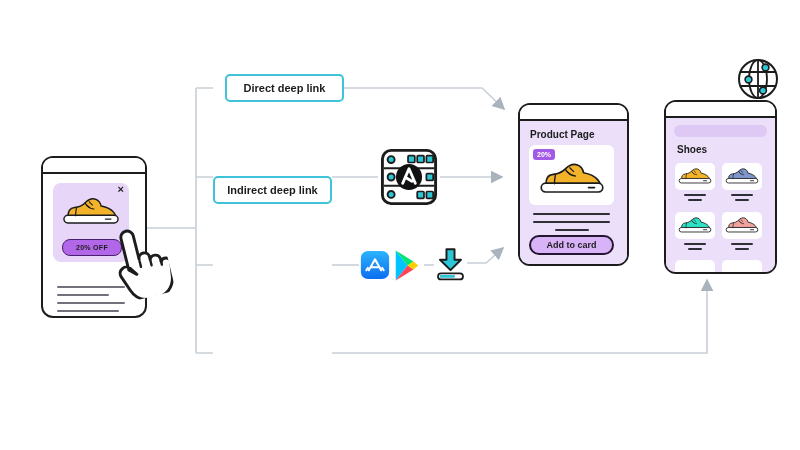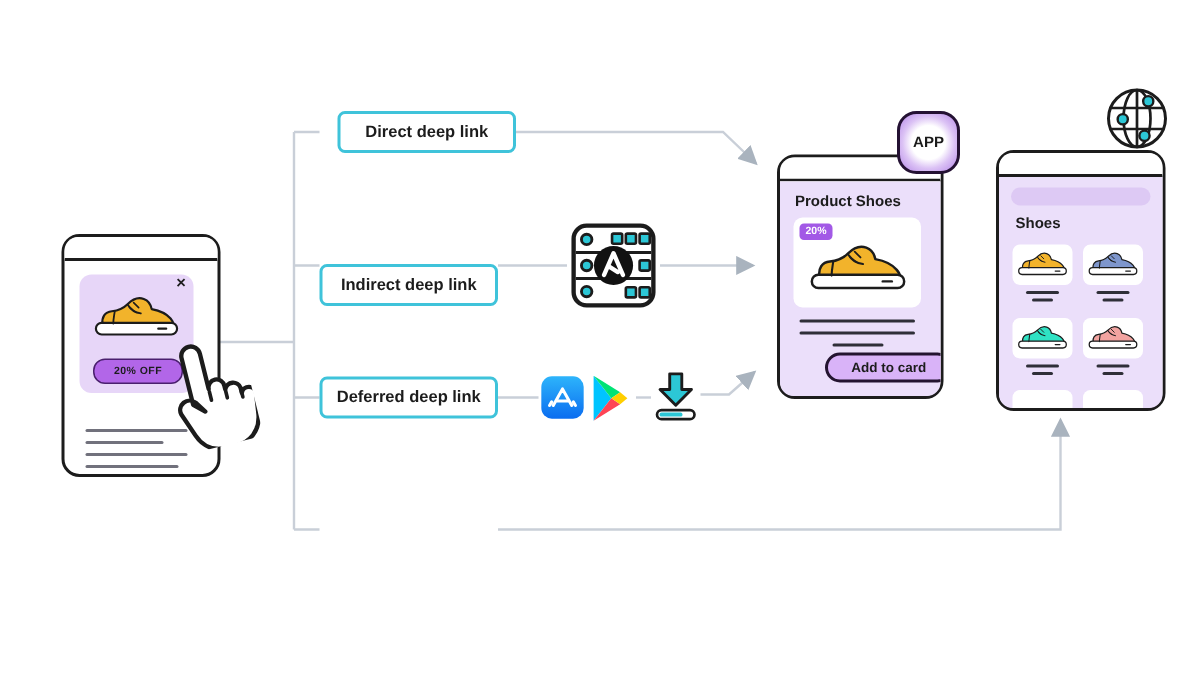--- a/index.html
+++ b/index.html
@@ -26,21 +26,21 @@
   .branch{position:absolute;left:213px;width:119px;height:28px;background:#fff;border:2px solid #3fc3da;
           border-radius:5px;display:flex;align-items:center;justify-content:center;
           font-size:11px;font-weight:bold;z-index:1;box-sizing:border-box;}
   
   .pp-title{position:absolute;left:10px;top:8px;font-size:10px;font-weight:bold;}
   .pp-card{position:absolute;left:9px;top:24px;width:85px;height:60px;background:#fff;border-radius:6px;}
   .pp-badge{position:absolute;left:4px;top:4px;background:#a259e6;color:#fff;font-size:7px;font-weight:bold;
             padding:2px 4px;border-radius:3px;}
   .pp-sneaker{position:absolute;left:10px;top:14px;width:66px;}
   .pp-cta{position:absolute;left:9px;bottom:9px;width:85px;height:20px;background:#d9b3f8;border:2px solid #241430;
-          border-radius:11px;display:flex;align-items:center;justify-content:center;font-size:9px;font-weight:bold;box-sizing:border-box;margin-left:21px;}
+          border-radius:11px;display:flex;align-items:center;justify-content:center;font-size:9px;font-weight:bold;box-sizing:border-box;}
   .app-badge{position:absolute;left:598px;top:74px;width:42px;height:42px;border-radius:13px;z-index:2;
              border:2px solid #241133;box-sizing:border-box;
              background:radial-gradient(circle at 50% 50%,#ffffff 0%,#ffffff 42%,#dcc3f5 64%,#b283e6 100%);
              display:flex;align-items:center;justify-content:center;font-size:10px;font-weight:bold;}
   
   .addr{position:absolute;left:8px;top:7px;right:8px;height:12px;border-radius:6px;background:#ddc9f4;}
   .wp-title{position:absolute;left:11px;top:26px;font-size:10px;font-weight:bold;}
   .wp-card{position:absolute;width:40px;height:27px;background:#fff;border-radius:5px;}
   .wp-sneaker{position:absolute;left:3px;top:3px;width:34px;}
   .icon-wrap{position:absolute;z-index:1;}
@@ -106,21 +106,20 @@
 
   <span class="hand">
     <svg viewBox="0 0 64 74" width="62">
       <path d="M22,42 L22,9 a6.5,6.5 0 0 1 13,0 L35,34 a5.5,5.5 0 0 1 11,0.5 l0,2.5 a5.5,5.5 0 0 1 10.5,1.5 l0,3.5 a5,5 0 0 1 9.5,2.5 l-2,15 c-2,11 -10,17 -20.5,17 l-5.5,0 c-9.5,0 -16.5,-5 -19.5,-13.5 l-6,-16.5 a6.5,6.5 0 0 1 11.5,-5.5 l5,7.5 Z" fill="#ffffff" stroke="#1c1c1c" stroke-width="3" stroke-linejoin="round"></path>
       <path d="M35,36 l0,6 M46,38 l0,5 M56.5,41 l0,4" stroke="#1c1c1c" stroke-width="2.5" stroke-linecap="round"></path>
     </svg>
   </span>
 
   <div class="branch" style="top:74px;margin-left:12px;">Direct deep link</div>
   <div class="branch" style="top:176px;">Indirect deep link</div>
-  <div class="branch" style="top:251px;">Deferred deep link</div>
 
   <span class="icon-wrap" style="left:380px;top:148px;">
     <svg viewBox="0 0 60 60" width="58">
       <rect x="2.5" y="2.5" width="55" height="55" rx="9" fill="#fff" stroke="#1c1c1c" stroke-width="3"></rect>
       <path d="M4,21 H56 M4,39 H56" stroke="#1c1c1c" stroke-width="2"></path>
       <circle cx="11.5" cy="12" r="3.6" fill="#2cc7d6" stroke="#1c1c1c" stroke-width="2"></circle>
       <circle cx="11.5" cy="30" r="3.6" fill="#2cc7d6" stroke="#1c1c1c" stroke-width="2"></circle>
       <circle cx="11.5" cy="48" r="3.6" fill="#2cc7d6" stroke="#1c1c1c" stroke-width="2"></circle>
       <g fill="#2cc7d6" stroke="#1c1c1c" stroke-width="1.8">
         <rect x="29" y="8" width="7" height="7" rx="1"></rect>
@@ -161,36 +160,35 @@
     <svg viewBox="0 0 36 44" width="29">
       <path d="M13,4 h10 v13 h8 L18,30 L5,17 h8 Z" fill="#2cc7d6" stroke="#1c1c1c" stroke-width="2.4" stroke-linejoin="round"></path>
       <rect x="2.5" y="34" width="31" height="7.5" rx="3.7" fill="#ffffff" stroke="#1c1c1c" stroke-width="2.2"></rect>
       <rect x="4.6" y="36.1" width="19" height="3.3" rx="1.6" fill="#2cc7d6"></rect>
     </svg>
   </span>
 
   <div class="phone" style="left:518px;top:103px;width:107px;height:159px;">
     <div class="phone-header"></div>
     <div class="phone-body lav">
-      <div class="pp-title">Product Shoes</div>
+      <div class="pp-title">Product Page</div>
       <div class="pp-card">
         <div class="pp-badge">20%</div>
         <span class="pp-sneaker" style="color: rgb(242, 179, 43);">
           <svg viewBox="0 0 120 64" width="66">
               <use href="#sneaker"></use>
             </svg>
         </span>
       </div>
       <div class="dark-line" style="left:13px;top:92px;width:77px;"></div>
       <div class="dark-line" style="left:13px;top:100px;width:77px;"></div>
       <div class="dark-line" style="left:35px;top:108px;width:34px;"></div>
       <div class="pp-cta">Add to card</div>
     </div>
   </div>
-  <div class="app-badge">APP</div>
 
   <div class="phone" style="left:664px;top:100px;width:109px;height:170px;">
     <div class="phone-header"></div>
     <div class="phone-body lav">
       <div class="addr"></div>
       <div class="wp-title">Shoes</div>
 
       <div class="wp-card" style="left:9px;top:45px;">
         <span class="wp-sneaker" style="color: rgb(242, 179, 43);">
           <svg viewBox="0 0 120 64" width="34">

